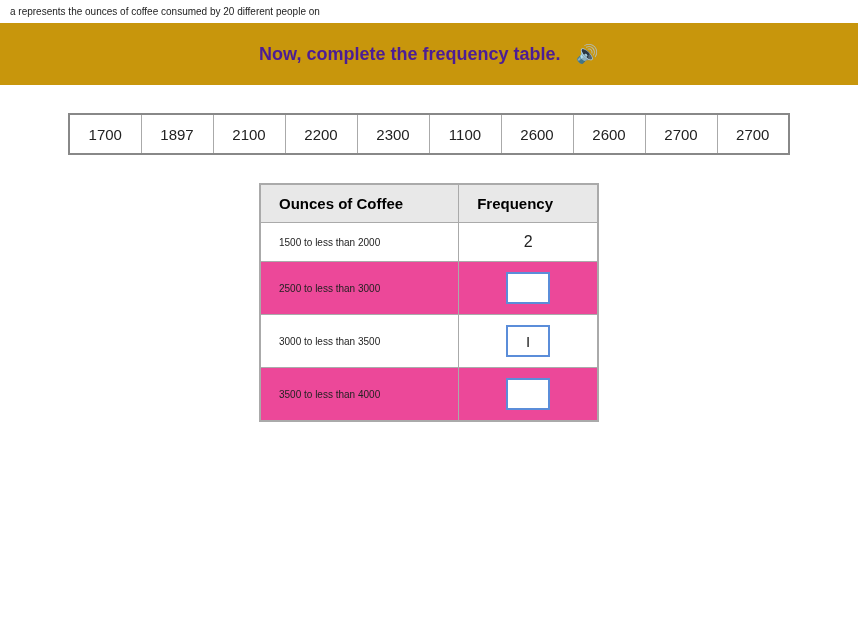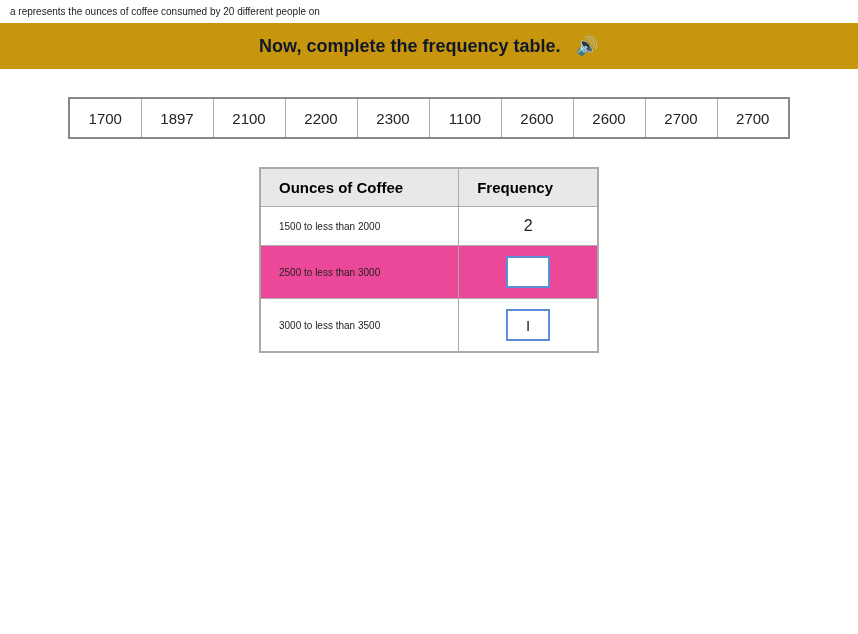--- a/index.html
+++ b/index.html
@@ -16,24 +16,24 @@
       font-size: 10px;
       color: #222;
       padding: 6px 10px;
       background: #fff;
       border-radius: 9px;
     }
 
     .header-bar {
       background: #c8960c;
       text-align: center;
-      padding: 12px 10px;
+      padding: 20px 10px;
       font-size: 18px;
       font-weight: bold;
-      color: #0f172a;
+      color: #4c1d95;
       display: flex;
       align-items: center;
       justify-content: center;
       gap: 16px;
     }
 
     .speaker-icon {
       font-size: 18px;
     }
 
@@ -160,15 +160,19 @@
           <td class="freq-value">2</td>
         </tr>
         <tr class="row-highlighted">
           <td>2500 to less than 3000</td>
           <td class="freq-value"><div class="input-box"></div></td>
         </tr>
         <tr>
           <td>3000 to less than 3500</td>
           <td class="freq-value"><div class="input-box-text">I</div></td>
         </tr>
+        <tr class="row-highlighted">
+          <td>3500 to less than 4000</td>
+          <td class="freq-value"><div class="input-box"></div></td>
+        </tr>
       </tbody>
   </table>
 </div>
 
 </body></html>

